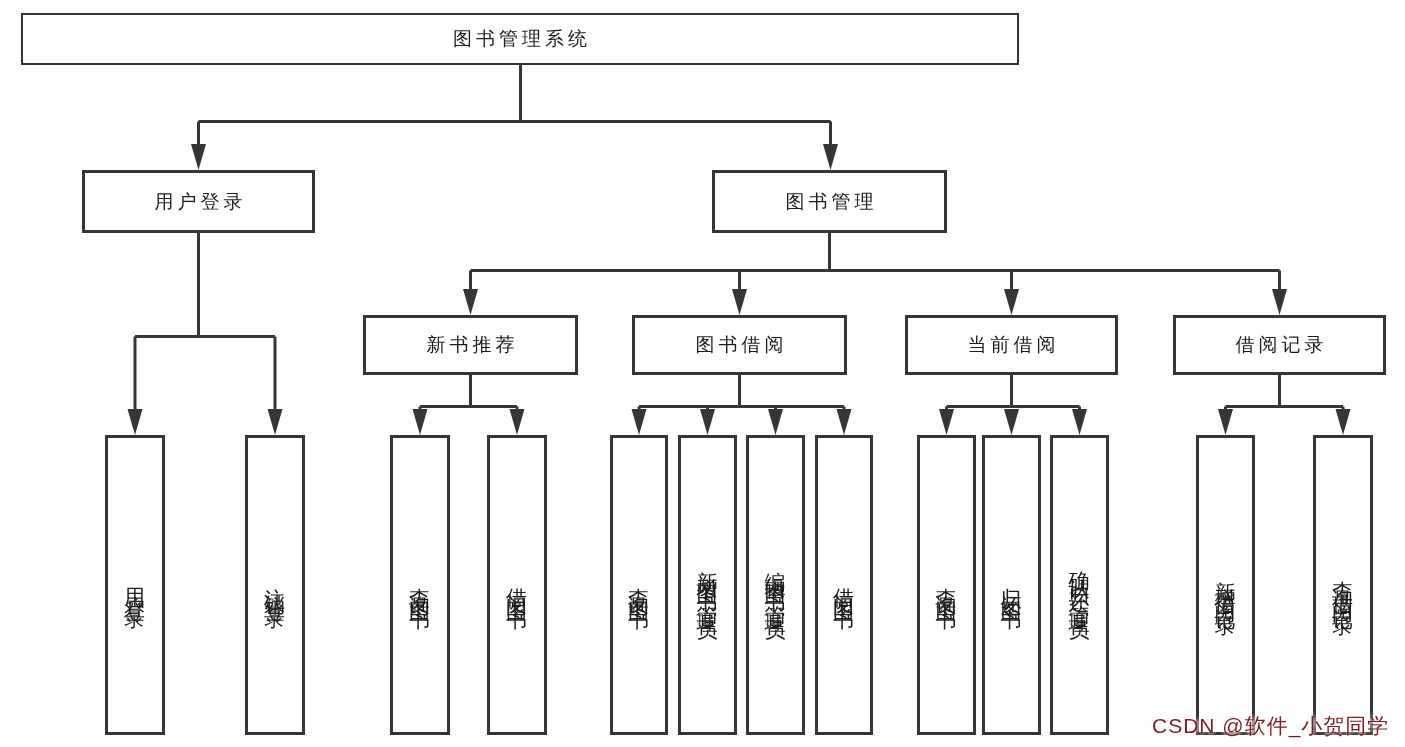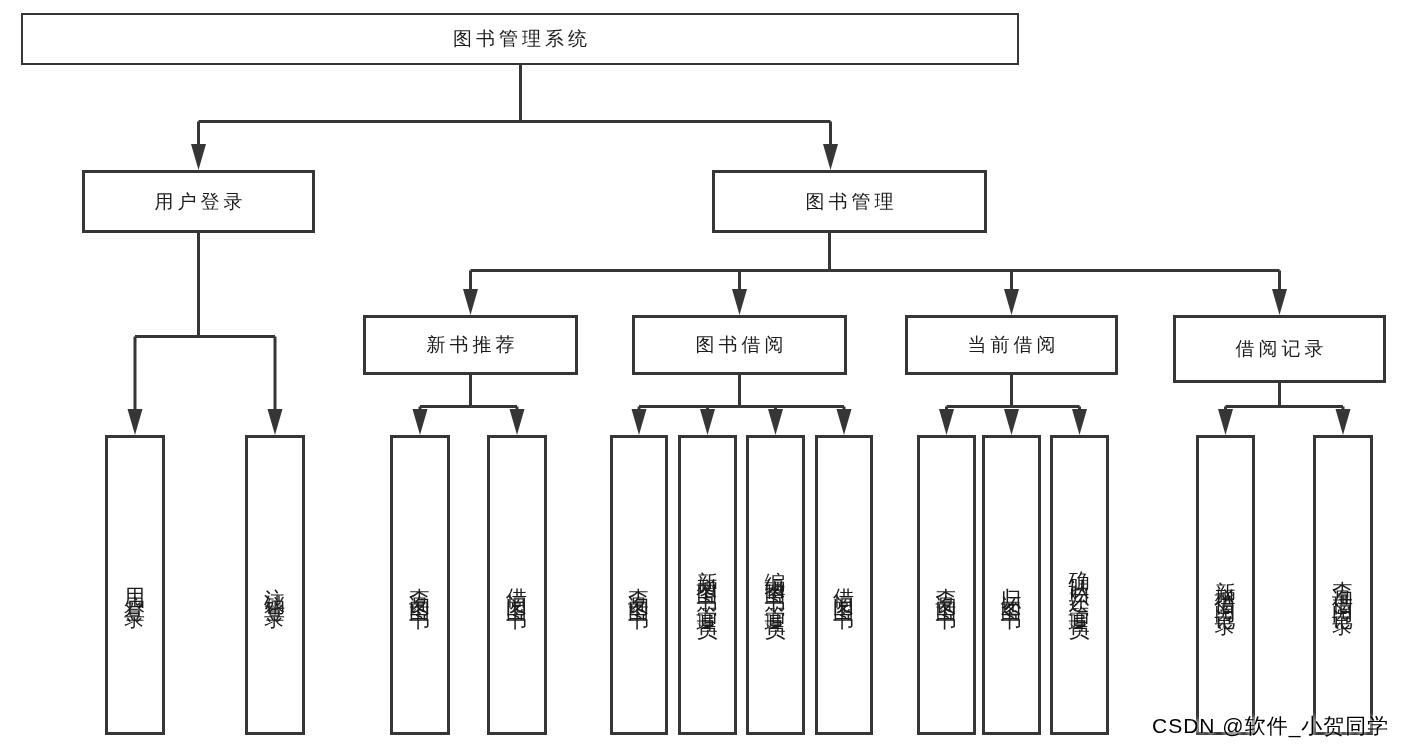--- a/index.html
+++ b/index.html
@@ -41,21 +41,21 @@
   .connector-layer {
     position: absolute;
     left: 0; top: 0;
   }
   .watermark {
     position: absolute;
     left: 1152px;
     top: 712px;
     font-size: 21px;
     letter-spacing: 1px;
-    color: #000000;
+    color: #7f1d1d;
     white-space: nowrap;
     z-index: 5;
     text-shadow: 0 0 4px #ffffff, 0 0 4px #ffffff;
   }
 </style>
 </head>
 <body>
 
 <div class="stage">
 
@@ -88,26 +88,26 @@
       <polygon points="1004,409 1019,409 1011.5,435"></polygon>
       <polygon points="1072,409 1087,409 1079.5,435"></polygon>
       <polygon points="1218,409 1233,409 1225.5,435"></polygon>
       <polygon points="1335.5,409 1350.5,409 1343,435"></polygon>
     </g>
   </svg>
 
   <div class="node h-node root-node" style="left:21px; top:13px; width:998px; height:52px;">图书管理系统</div>
 
   <div class="node h-node" style="left:82px; top:170px; width:233px; height:63px;">用户登录</div>
-  <div class="node h-node" style="left:712px; top:170px; width:275px; height:63px;">图书管理</div>
+  <div class="node h-node" style="left:712px; top:170px; width:235px; height:63px;">图书管理</div>
 
   <div class="node h-node" style="left:632px; top:315px; width:215px; height:60px;">图书借阅</div>
   <div class="node h-node" style="left:363px; top:315px; width:215px; height:60px;">新书推荐</div>
   <div class="node h-node" style="left:905px; top:315px; width:213px; height:60px;">当前借阅</div>
-  <div class="node h-node" style="left:1173px; top:315px; width:213px; height:68px;">借阅记录</div>
+  <div class="node h-node" style="left:1173px; top:315px; width:213px; height:60px;">借阅记录</div>
 
   <div class="node v-node" style="left:105px; top:435px; width:60px; height:300px;">用户登录</div>
   <div class="node v-node" style="left:245px; top:435px; width:60px; height:300px;">注销登录</div>
 
   <div class="node v-node" style="left:390px; top:435px; width:60px; height:300px;">查询图书</div>
   <div class="node v-node" style="left:487px; top:435px; width:60px; height:300px;">借阅图书</div>
 
   <div class="node v-node" style="left:610px; top:435px; width:58px; height:300px;">查询图书</div>
   <div class="node v-node" style="left:678px; top:435px; width:59px; height:300px;">新增图书（管理员）</div>
   <div class="node v-node" style="left:746px; top:435px; width:59px; height:300px;">编辑图书（管理员）</div>

